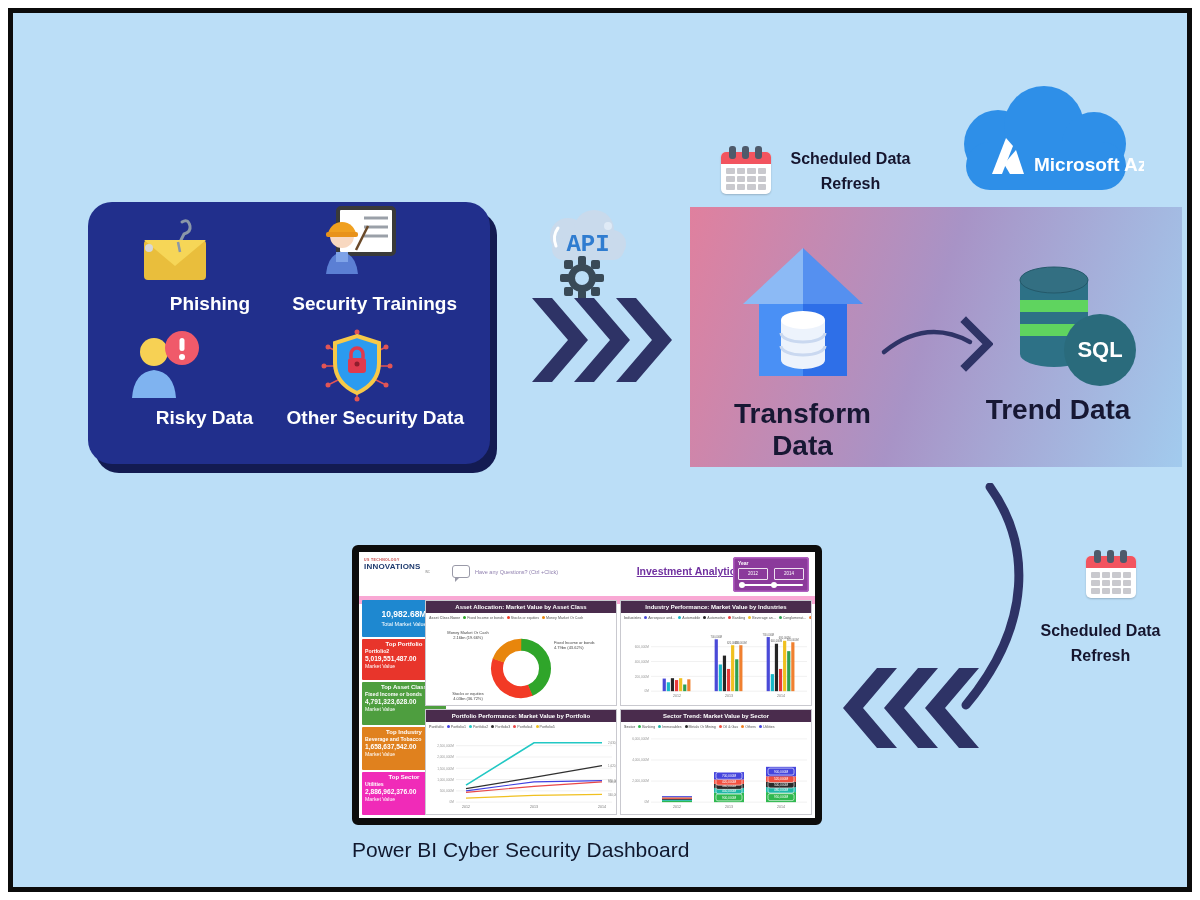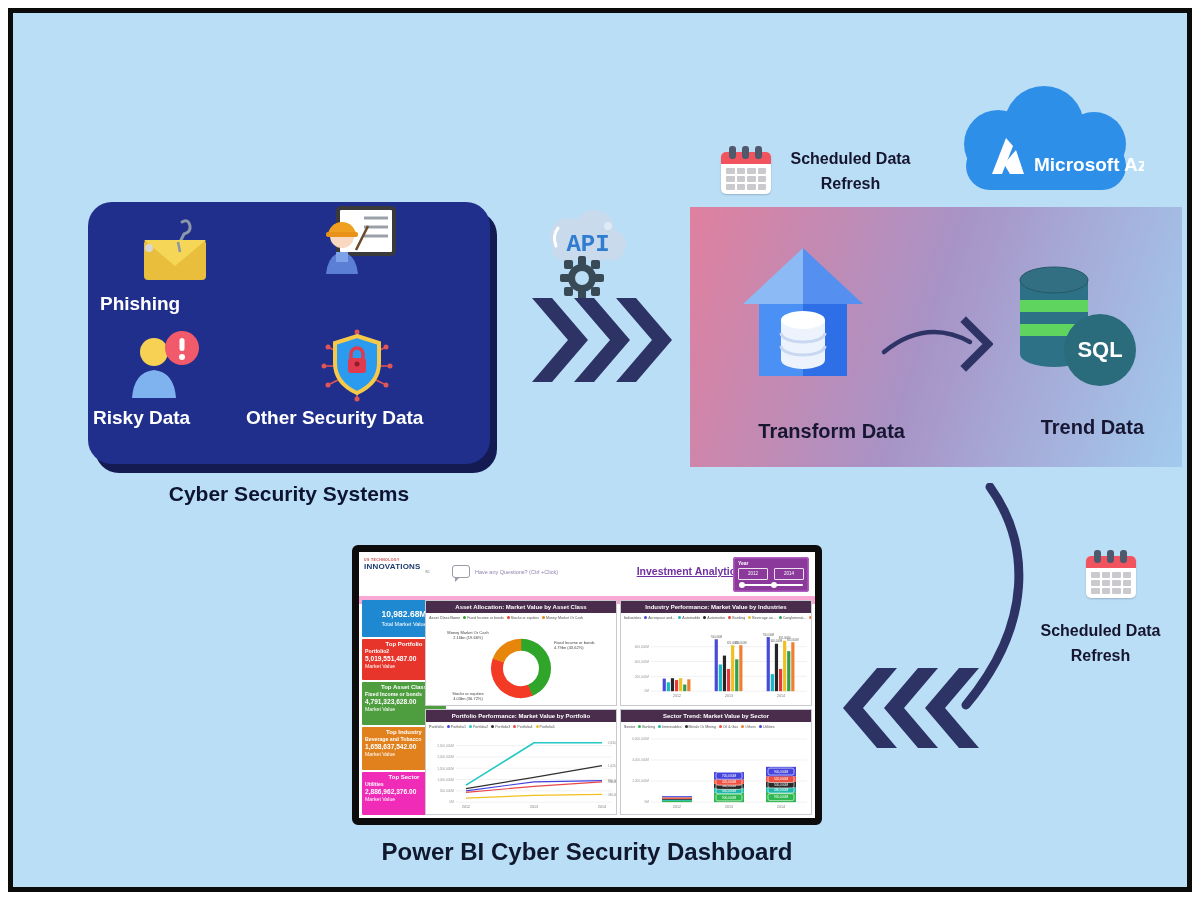--- a/index.html
+++ b/index.html
@@ -4,36 +4,36 @@
 <style>
   html,body{margin:0;padding:0;width:1200px;height:900px;background:#ffffff;overflow:hidden;
     font-family:"Liberation Sans",sans-serif;}
   .stage{position:absolute;left:0;top:0;width:1200px;height:900px;}
   .frame{position:absolute;left:8px;top:8px;right:8px;bottom:8px;border:5px solid #0b0b0b;background:#BBDEF7;}
   .abs{position:absolute;}
   .title{position:absolute;left:0;right:0;top:34px;text-align:center;font-size:30px;font-weight:800;color:#0c0c16;letter-spacing:.5px;}
 
   
   .source-box{position:absolute;left:88px;top:202px;width:402px;height:262px;background:#212F8C;border-radius:24px;box-shadow:7px 9px 0 #131B52;}
-  .src-label{position:absolute;color:#ffffff;font-size:19px;font-weight:800;text-align:left;}
+  .src-label{position:absolute;color:#ffffff;font-size:19px;font-weight:800;text-align:right;}
   .src-caption{position:absolute;left:88px;top:482px;width:402px;text-align:center;font-size:21px;font-weight:800;color:#0d1430;}
 
   .flow-label{position:absolute;text-align:center;font-size:16px;font-weight:800;color:#15152e;line-height:25px;}
 
   
   .cal{position:absolute;width:50px;height:48px;}
   .cal .body{position:absolute;left:0;top:6px;right:0;bottom:0;background:#ffffff;border-radius:5px;box-shadow:0 1px 2px rgba(0,0,0,.2);}
   .cal .band{position:absolute;left:0;top:6px;right:0;height:12px;background:#F2545F;border-radius:5px 5px 0 0;}
   .cal .ring{position:absolute;top:0;width:7px;height:13px;background:#4E5A6B;border-radius:3px;}
   .cal .grid{position:absolute;left:5px;right:5px;top:22px;bottom:4px;display:grid;grid-template-columns:repeat(4,1fr);grid-template-rows:repeat(3,1fr);gap:2px;}
   .cal .grid i{background:#C9C9CE;border-radius:1px;}
 
   
   .etl{position:absolute;left:690px;top:207px;width:492px;height:260px;background:linear-gradient(108deg,#E0809E 0%,#A893C6 48%,#A2CBEE 100%);}
-  .etl-label{position:absolute;text-align:right;font-size:20px;font-weight:800;color:#171733;margin-top:22px;}
+  .etl-label{position:absolute;text-align:center;font-size:28px;font-weight:800;color:#171733;}
 
   
   .dashboard{position:absolute;left:352px;top:545px;width:470px;height:280px;background:#ffffff;border:7px solid #0c0c0c;border-radius:6px;box-sizing:border-box;}
   .db-inner{position:absolute;left:0;top:0;right:0;bottom:0;}
   .db-header{position:absolute;left:0;top:0;right:0;height:44px;border-bottom:8px solid #f9a8d4;background:#fff;}
   .db-logo{position:absolute;left:5px;top:7px;width:66px;line-height:1.05;}
   .db-logo .l1{font-size:3.5px;color:#c84848;letter-spacing:.4px;font-weight:700;}
   .db-logo .l2{font-size:8px;font-weight:800;color:#1E3A6E;letter-spacing:.2px;}
   .db-logo .l3{font-size:3px;color:#8a8a8a;text-align:right;}
   .bubble{position:absolute;left:93px;top:13px;width:16px;height:11px;border:1.6px solid #9a9aa8;border-radius:3px;background:#fff;}
@@ -57,21 +57,21 @@
   .kpi-big .bl{font-size:5.5px;margin-top:2px;}
 
   .db-charts{position:absolute;left:66px;top:48px;right:3px;bottom:3px;display:grid;grid-template-columns:1fr 1fr;grid-template-rows:1fr 1fr;gap:3px;}
   .panel{border:1px solid #c9c9cf;background:#fff;display:flex;flex-direction:column;overflow:hidden;}
   .panel .ptitle{height:12px;background:#4A2C4D;color:#fff;font-size:6px;font-weight:700;text-align:center;line-height:12px;}
   .panel .plegend{height:9px;display:flex;align-items:center;gap:3px;padding:0 3px;font-size:3.6px;color:#555;white-space:nowrap;overflow:hidden;}
   .panel .plegend b{color:#777;font-weight:700;}
   .panel .plegend .dot{width:3px;height:3px;border-radius:50%;display:inline-block;margin-right:1px;flex:none;}
   .panel svg{flex:1;width:100%;}
 
-  .footer-label{position:absolute;left:352px;top:838px;width:470px;text-align:center;font-size:24px;font-weight:700;color:#10182e;}
+  .footer-label{position:absolute;left:352px;top:838px;width:470px;font-size:21px;font-weight:400;color:#10182e;}
 </style>
 </head>
 <body>
 
 <div class="stage">
   <div class="frame"></div>
 
 
   <div class="source-box"></div>
 
@@ -125,24 +125,24 @@
       <circle cx="39" cy="4" r="2.5"></circle>
         <circle cx="39" cy="71" r="2.5"></circle>
     </g>
     <path d="M39 8 l22 7 v20 q0 20 -22 30 q-22 -10 -22 -30 v-20 z" fill="#2B9BF0" stroke="#F7C948" stroke-width="4"></path>
     <rect x="30" y="30" width="18" height="15" rx="3" fill="#E03A4E"></rect>
     <path d="M33 30 v-4 a6 6 0 0 1 12 0 v4" fill="none" stroke="#E03A4E" stroke-width="3.5"></path>
     <circle cx="39" cy="36" r="2.5" fill="#8f1d2c"></circle>
   </svg>
 
   <div class="src-label" style="left:100px;top:293px;width:150px">Phishing</div>
+  <div class="src-label" style="left:252px;top:293px;width:205px">Security Trainings</div>
   <div class="src-label" style="left:93px;top:407px;width:160px">Risky Data</div>
   <div class="src-label" style="left:246px;top:407px;width:218px">Other Security Data</div>
 
-  <div class="src-caption">Cyber Security Systems</div>
 
   <svg class="abs" style="left:538px;top:204px" width="96" height="96" viewBox="0 0 96 96">
     <g fill="#C9DAEC">
       <circle cx="30" cy="32" r="18"></circle>
         <circle cx="56" cy="26" r="20"></circle>
         <circle cx="74" cy="40" r="14"></circle>
       <rect x="14" y="34" width="72" height="22" rx="11"></rect>
     </g>
     <path d="M20 24 q-6 8 -2 18" fill="none" stroke="#ffffff" stroke-width="3" stroke-linecap="round"></path>
     <circle cx="70" cy="22" r="4" fill="#dfeaf6"></circle>

